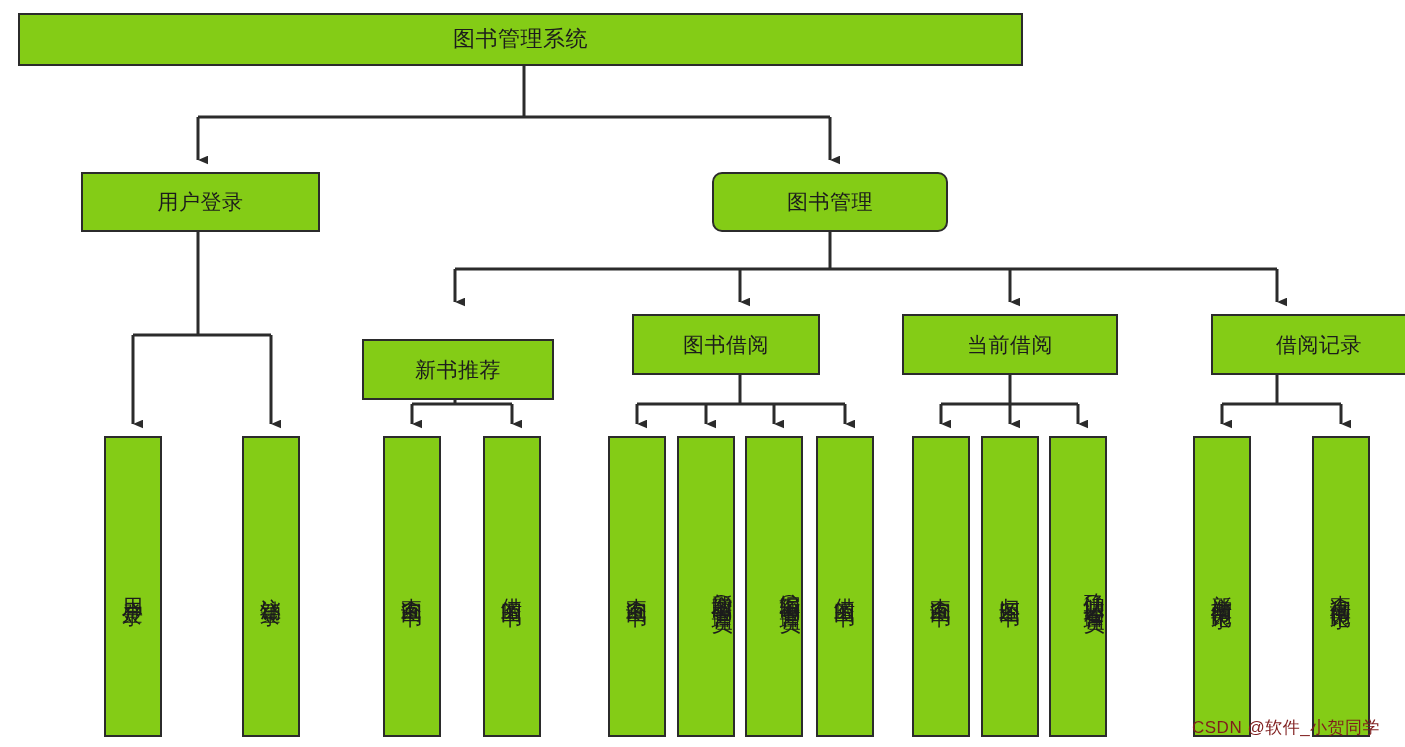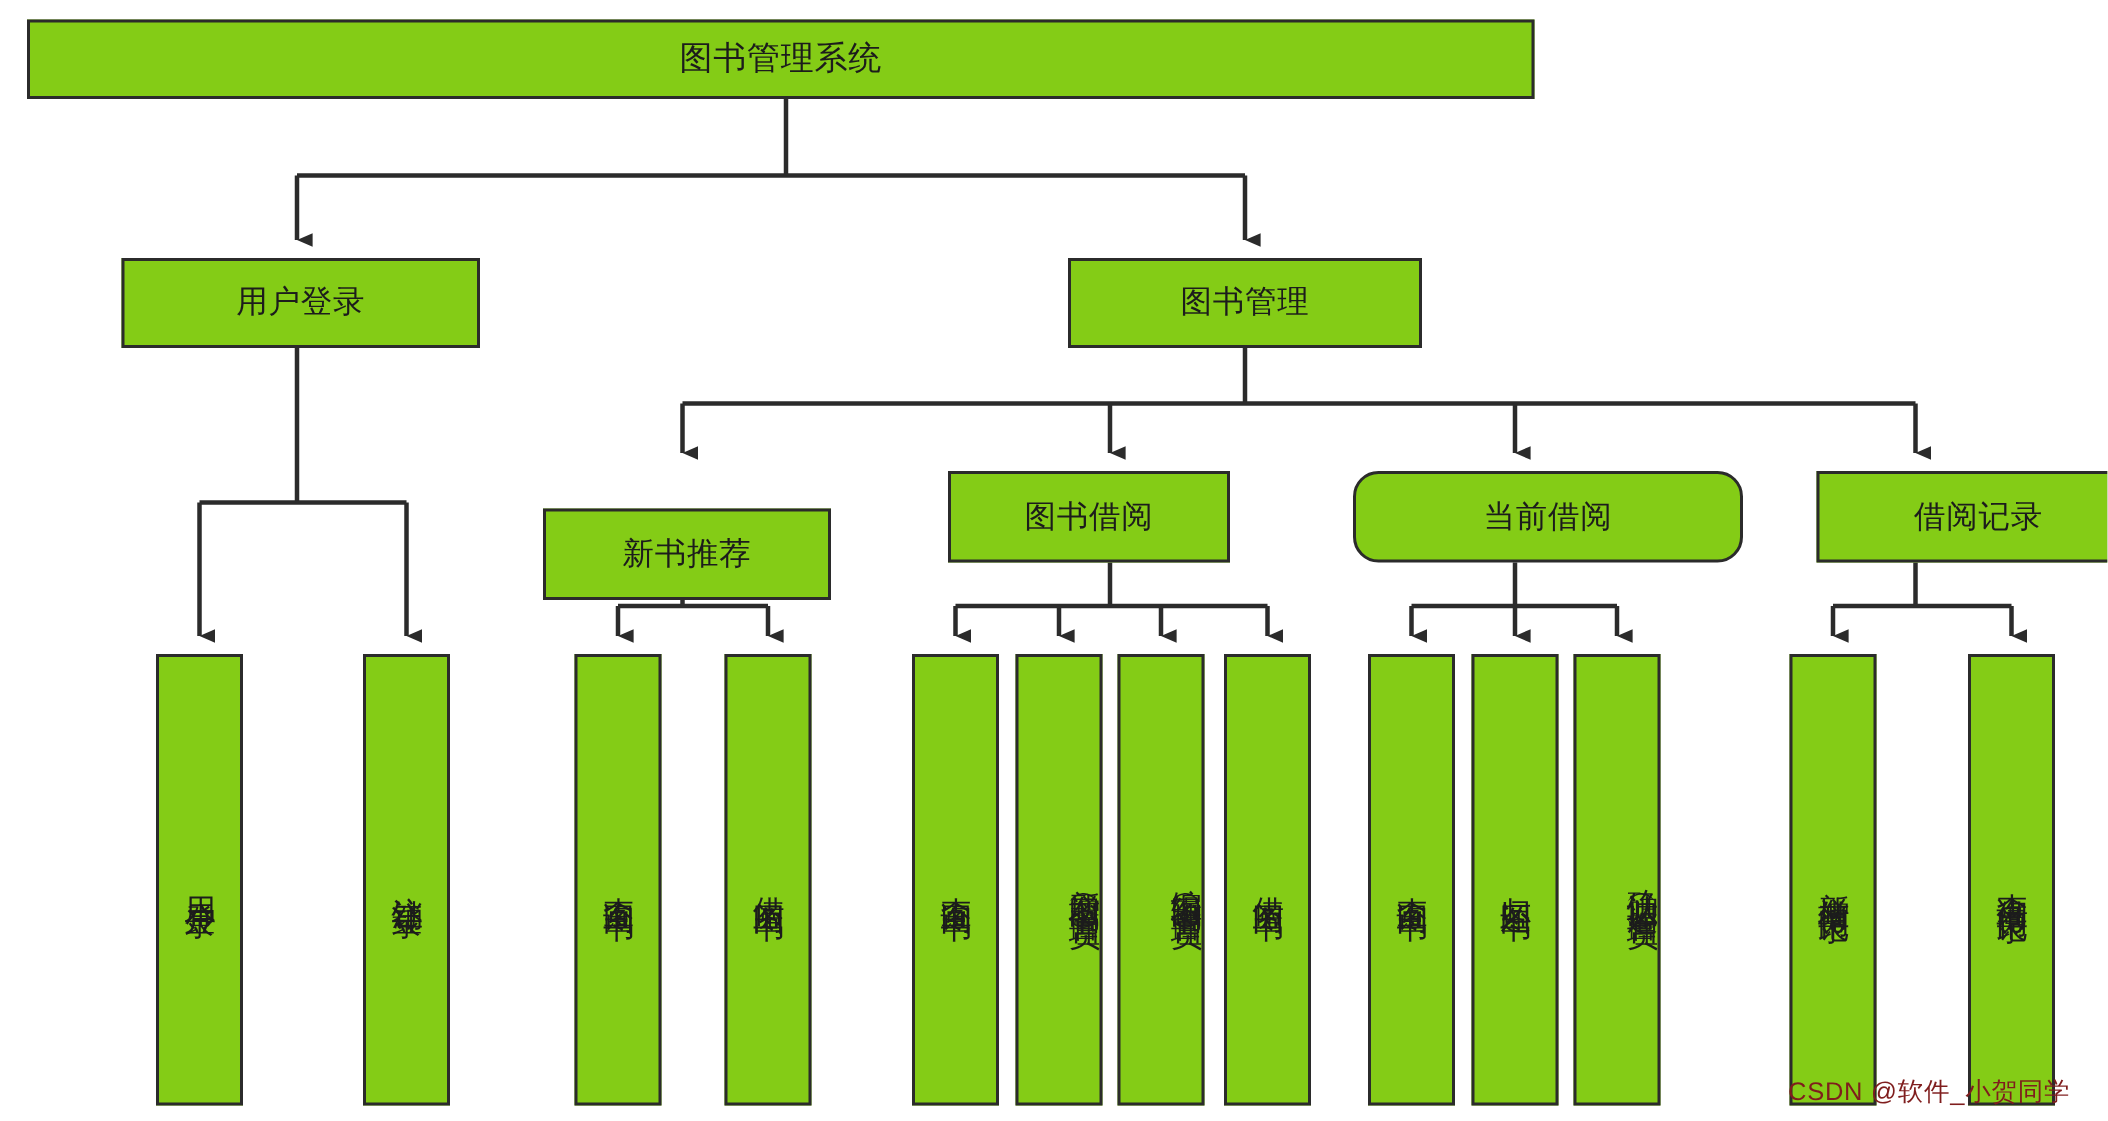--- a/index.html
+++ b/index.html
@@ -123,25 +123,25 @@
       <path d="M1277,375 L1277,404"></path>
       <path d="M1222,404 L1341,404"></path>
       <path d="M1222,404 L1222,424" marker-end="url(#arrowhead)"></path>
       <path d="M1341,404 L1341,424" marker-end="url(#arrowhead)"></path>
     </g>
   </svg>
 
   <div class="node node-h node-root" style="left:18px; top:13px; width:1005px; height:53px;">图书管理系统</div>
 
   <div class="node node-h" style="left:81px; top:172px; width:239px; height:60px;">用户登录</div>
-  <div class="node node-h" style="left:712px; top:172px; width:236px; height:60px;">图书管理</div>
+  <div class="node node-h" style="left:712px; top:172px; width:236px; height:60px;border-radius:10px;">图书管理</div>
 
   <div class="node node-h" style="left:362px; top:314px; width:192px; height:61px;margin-top:25px;">新书推荐</div>
   <div class="node node-h" style="left:632px; top:314px; width:188px; height:61px;">图书借阅</div>
-  <div class="node node-h" style="left:902px; top:314px; width:260px; height:61px;border-radius:17px;">当前借阅</div>
+  <div class="node node-h" style="left:902px; top:314px; width:216px; height:61px;">当前借阅</div>
   <div class="node node-h" style="left:1211px; top:314px; width:196px; height:61px;padding-left:20px;">借阅记录</div>
 
   <div class="node node-v vcenter" style="left:104px; top:436px; width:58px; height:301px;">用户登录</div>
   <div class="node node-v vcenter" style="left:242px; top:436px; width:58px; height:301px;">注销登录</div>
 
   <div class="node node-v vcenter" style="left:383px; top:436px; width:58px; height:301px;">查询图书</div>
   <div class="node node-v vcenter" style="left:483px; top:436px; width:58px; height:301px;">借阅图书</div>
 
   <div class="node node-v vcenter" style="left:608px; top:436px; width:58px; height:301px;">查询图书</div>
   <div class="node node-v" style="left:677px; top:436px; width:58px; height:301px;">新增图书（管理员）</div>

